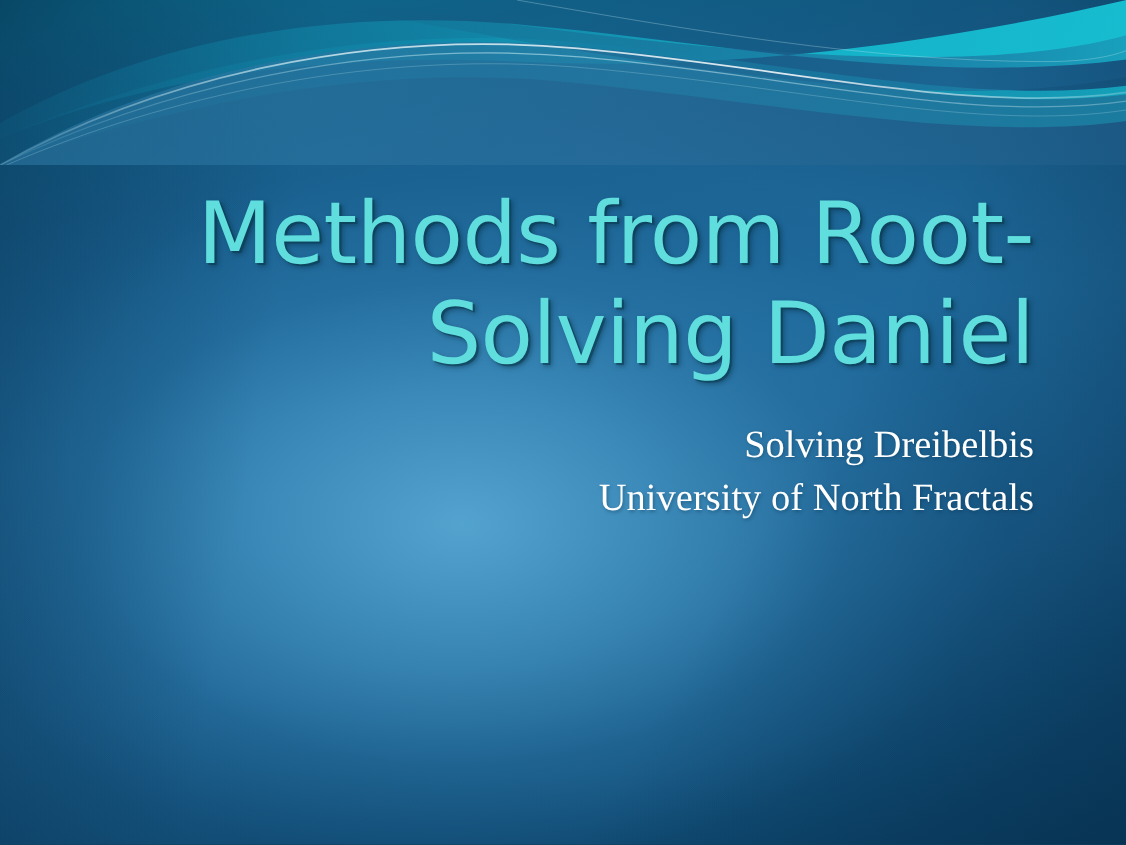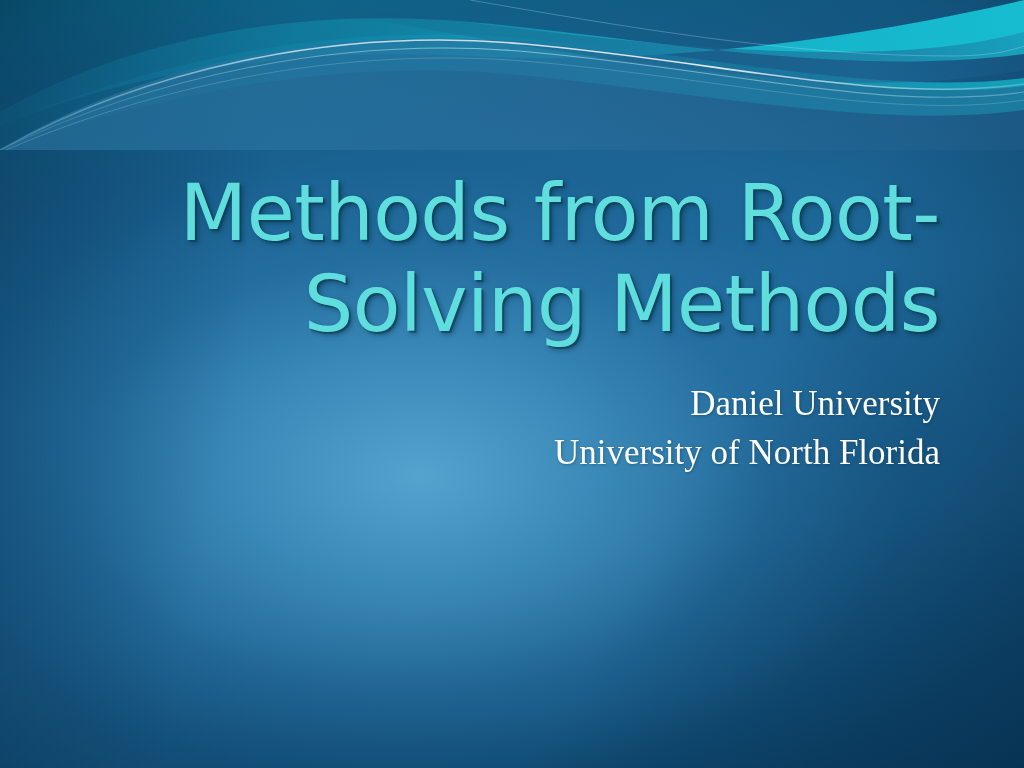--- a/index.html
+++ b/index.html
@@ -175,21 +175,21 @@
       <path d="M0,150 C140,72 330,26 525,44 C725,62 880,104 1024,84" fill="none" stroke="url(#gHairline)" stroke-width="1.6"></path>
       <path d="M0,150 C145,80 335,34 530,52 C730,70 885,112 1024,92" fill="none" stroke="url(#gHairline2)" stroke-width="1.1"></path>
       <path d="M6,150 C150,88 340,44 535,62 C735,80 890,120 1024,100" fill="none" stroke="#DCF4FA" stroke-opacity="0.22" stroke-width="0.9"></path>
       <path d="M470,0 C620,26 790,56 950,56 C985,56 1008,52 1024,46" fill="none" stroke="#CFEFF6" stroke-opacity="0.30" stroke-width="0.9"></path>
     </svg>
   </div>
 
   <div class="text-block">
     <h1 class="slide-title">
       <span>Methods from Root-Solving</span>
-      <span>Methods</span>
+      <span>Daniel</span>
     </h1>
     <div class="slide-subtitle">
-      <span class="subtitle-line">Daniel University</span>
-      <span class="subtitle-line">University of North Florida</span>
+      <span class="subtitle-line">Solving Dreibelbis</span>
+      <span class="subtitle-line">University of North Fractals</span>
     </div>
   </div>
 
 </div>
 
 </body></html>

